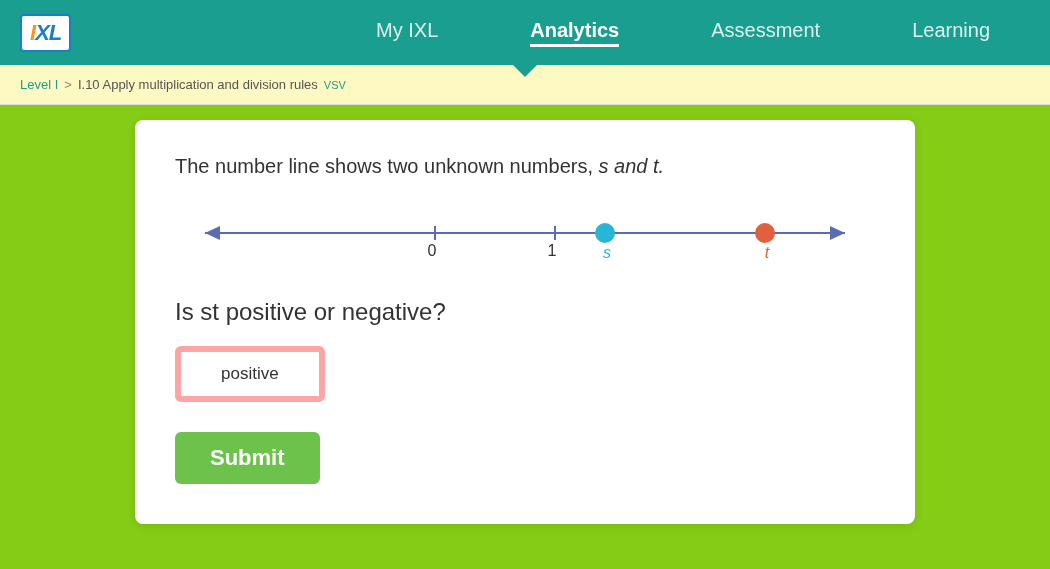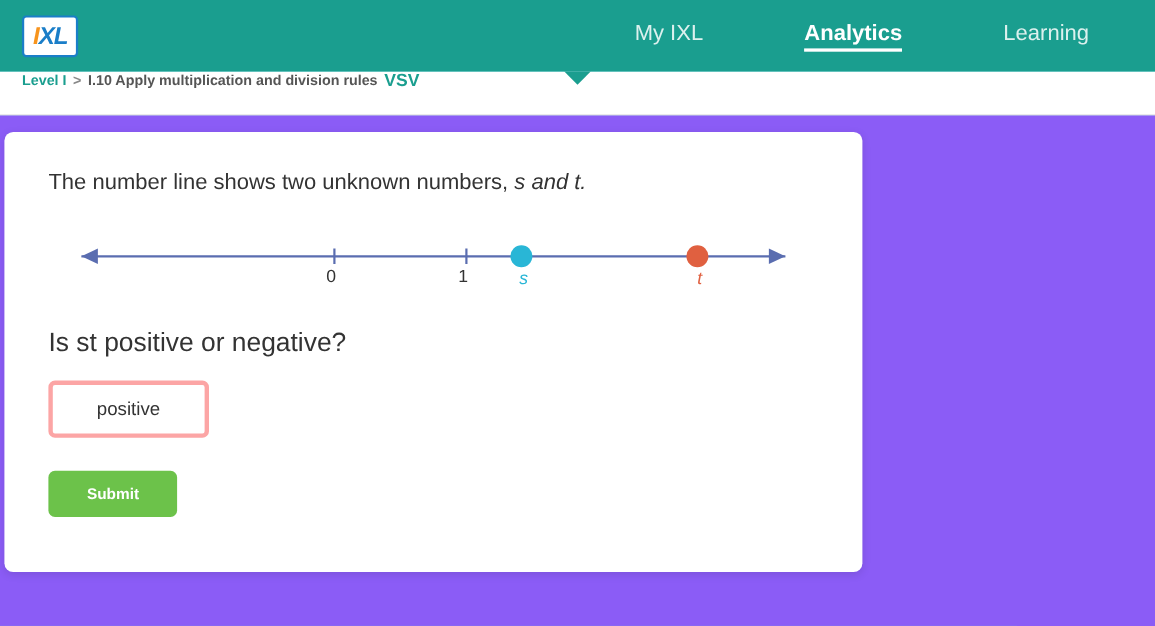--- a/index.html
+++ b/index.html
@@ -41,41 +41,40 @@
     }
     .nav-item.active {
       color: white;
       font-weight: bold;
       border-bottom: 3px solid white;
       padding-bottom: 2px;
     }
 
     
     .breadcrumb-bar {
-      background: #ffffff;
+      background: #fef9c3;
       height: 40px;
       display: flex;
-      align-items: flex-start;
+      align-items: center;
       padding: 0 20px;
       font-size: 13px;
       color: #555;
       border-bottom: 1px solid #ddd;
-      font-weight: bold;
     }
     .breadcrumb-bar a { color: #1a9e8f; text-decoration: none; }
     .breadcrumb-arrow { margin: 0 6px; color: #888; }
-    .breadcrumb-vsv { color: #1a9e8f; margin-left: 6px; font-size: 16px; }
+    .breadcrumb-vsv { color: #1a9e8f; margin-left: 6px; font-size: 11px; }
 
     
     .main-area {
-      background: #8b5cf6;
+      background: #84cc16;
       padding: 10px 4px;
       height: calc(569px - 65px - 40px);
       display: flex;
-      justify-content: flex-start;
+      justify-content: center;
       align-items: flex-start;
       padding-top: 15px;
     }
 
     .content-card {
       background: white;
       border-radius: 8px;
       padding: 35px 40px 40px 40px;
       width: 780px;
       min-height: 400px;
@@ -106,38 +105,38 @@
       color: #333;
       margin-bottom: 20px;
     }
 
     .answer-buttons {
       display: flex;
       gap: 20px;
       margin-bottom: 30px;
     }
     .answer-btn {
-      border: 4px solid #fca5a5;
+      border: 6px solid #fca5a5;
       border-radius: 6px;
       background: white;
       padding: 12px 40px;
       font-size: 17px;
       color: #333;
       cursor: pointer;
       min-width: 140px;
       text-align: center;
     }
 
     .submit-btn {
       background: #6cc24a;
       color: white;
       border: none;
       border-radius: 6px;
       padding: 13px 35px;
-      font-size: 14px;
+      font-size: 22px;
       font-weight: bold;
       cursor: pointer;
     }
 
     
     .header-triangle {
       position: absolute;
       bottom: -12px;
       left: 50%;
       transform: translateX(-50%);
@@ -152,20 +151,21 @@
 </head>
 <body>
 
 <div class="header">
   <div class="logo-box">
     <span style="color:#f7941d">I</span><span style="color:#1a7ec8">XL</span>
   </div>
   <nav class="nav">
     <a class="nav-item">My IXL</a>
     <a class="nav-item active">Analytics</a>
+    <a class="nav-item">Assessment</a>
     <a class="nav-item">Learning</a>
   </nav>
   <div class="header-triangle"></div>
 </div>
 
 <div class="breadcrumb-bar">
   <a>Level I</a>
   <span class="breadcrumb-arrow">&gt;</span>
   <span>I.10 Apply multiplication and division rules</span>
   <span class="breadcrumb-vsv">VSV</span>

